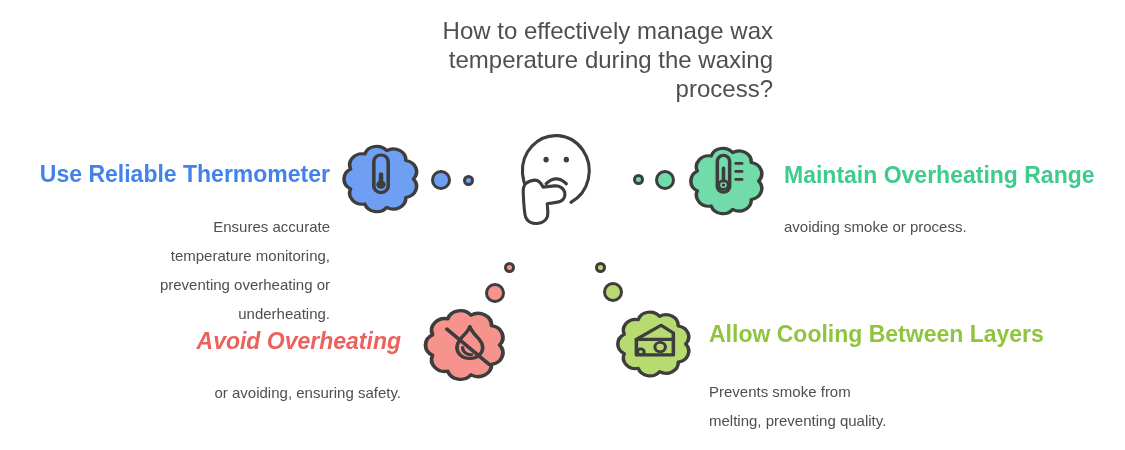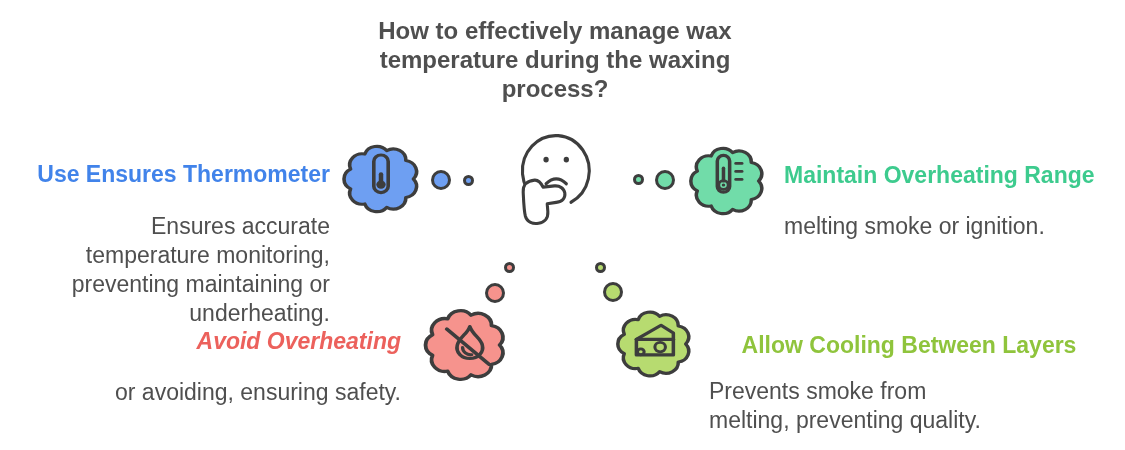--- a/index.html
+++ b/index.html
@@ -10,54 +10,54 @@
     background: var(--background, #fff);
     font-family: "Liberation Sans", sans-serif;
     overflow: hidden;
   }
   .abs { position: absolute; }
   .line { display: block; white-space: nowrap; }
 
   .title {
     position: absolute;
     left: 337px; top: 16px; width: 436px;
-    text-align: center;
-    font-weight: bold;
+    text-align: right;
+    font-weight: normal;
     font-size: 24px;
     line-height: 29px;
     color: var(--title-text);
   }
   .heading {
     position: absolute;
     font-weight: bold;
     font-size: 23px;
     line-height: 28px;
     white-space: nowrap;
   }
   .body-text {
     position: absolute;
-    font-size: 23px;
+    font-size: 15px;
     line-height: 29px;
     color: var(--body-text);
   }
   .ta-r { text-align: right; }
   .ta-l { text-align: left; }
 
   .c-blue  { color: var(--blue-accent); }
   .c-green { color: var(--green-accent); }
   .c-red   { color: var(--red-accent); font-style: italic; }
   .c-lime  { color: var(--lime-accent); }
 
   #heading-1 { left: 10px;  top: 160px; width: 320px; }
   #body-1    { left: 10px;  top: 212px; width: 320px; }
   #heading-2 { left: 784px; top: 161px; width: 341px; }
   #body-2    { left: 784px; top: 212px; width: 341px; }
   #heading-3 { left: 70px;  top: 327px; width: 331px; }
   #body-3    { left: 70px;  top: 378px; width: 331px; }
-  #heading-4 { left: 709px; top: 331px; width: 400px; text-align: center; }
+  #heading-4 { left: 709px; top: 320px; width: 400px; }
   #body-4    { left: 709px; top: 377px; width: 400px; }
 
   
   #cloud-blue  { left: 336px; top: 139px; width: 90px; height: 80px; }
   #cloud-green { left: 683px; top: 141px; width: 88px; height: 80px; }
   #cloud-red   { left: 417px; top: 303px; width: 96px; height: 84px; }
   #cloud-lime  { left: 610px; top: 305px; width: 88px; height: 78px; }
   #face        { left: 510px; top: 129px; width: 88px; height: 104px; }
 
   .cloud-path {
@@ -121,31 +121,31 @@
 <body>
 
 <div class="canvas">
 
   <div class="title">
     <span class="line">How to effectively manage wax</span>
     <span class="line">temperature during the waxing</span>
     <span class="line">process?</span>
   </div>
 
-  <div class="heading ta-r c-blue" id="heading-1">Use Ensures Thermometer</div>
+  <div class="heading ta-r c-blue" id="heading-1">Use Reliable Thermometer</div>
   <div class="body-text ta-r" id="body-1">
     <span class="line">Ensures accurate</span>
     <span class="line">temperature monitoring,</span>
-    <span class="line">preventing maintaining or</span>
+    <span class="line">preventing overheating or</span>
     <span class="line">underheating.</span>
   </div>
 
   <div class="heading ta-l c-green" id="heading-2">Maintain Overheating Range</div>
   <div class="body-text ta-l" id="body-2">
-    <span class="line">melting smoke or ignition.</span>
+    <span class="line">avoiding smoke or process.</span>
   </div>
 
   <div class="heading ta-r c-red" id="heading-3">Avoid Overheating</div>
   <div class="body-text ta-r" id="body-3">
     <span class="line">or avoiding, ensuring safety.</span>
   </div>
 
   <div class="heading ta-l c-lime" id="heading-4">Allow Cooling Between Layers</div>
   <div class="body-text ta-l" id="body-4">
     <span class="line">Prevents smoke from</span>

